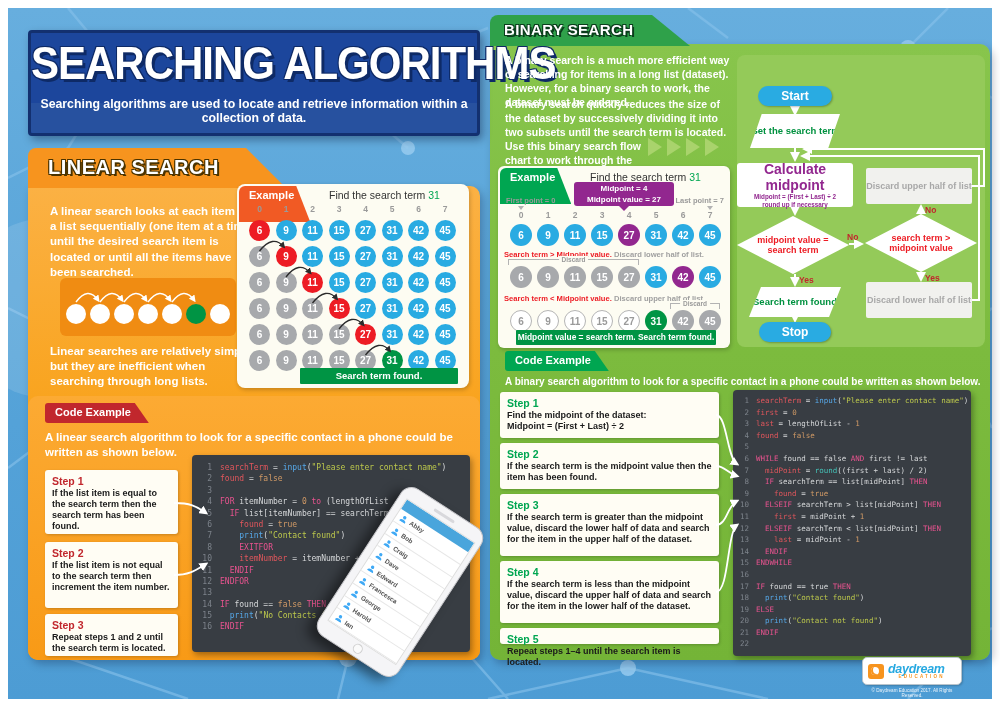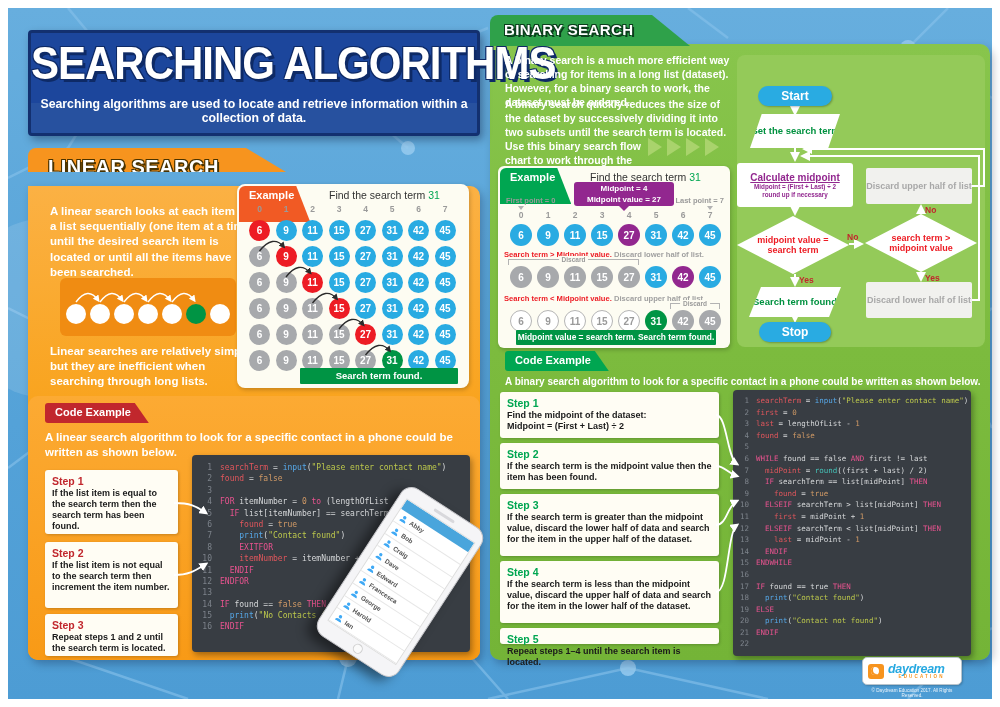--- a/index.html
+++ b/index.html
@@ -10,21 +10,21 @@
 
   
   .title-box { position:absolute; left:28px; top:30px; width:452px; height:106px; background:#1c469c; border:3px solid #13306f; border-radius:4px; box-shadow:3px 4px 8px rgba(0,0,30,.35); z-index:2; }
   .title-sub-strip { position:absolute; left:0; bottom:0; width:100%; height:30px; background:#27519f; border-radius:0 0 2px 2px; }
   .title-main { position:absolute; top:6px; width:100%; text-align:center; font-size:42px; font-weight:bold; letter-spacing:-1px; color:#fff; transform:scaleY(1.12); text-shadow:3px 3px 0 #0e2a66, -1px -1px 0 #0e2a66, 1px -1px 0 #0e2a66, -1px 1px 0 #0e2a66; white-space:nowrap; }
   .title-sub { position:absolute; bottom:8px; width:100%; text-align:center; font-size:12.3px; font-weight:bold; color:#fff; }
 
   
   .tab { position:absolute; z-index:2; }
   .tab-text { color:#fff; font-weight:bold; white-space:nowrap; }
-  #lin-tab { left:28px; top:148px; width:258px; height:24px; background:#f7941e; clip-path:polygon(0 0,218px 0,258px 100%,0 100%); border-radius:8px 0 0 0; }
+  #lin-tab { left:28px; top:148px; width:258px; height:40px; background:#f7941e; clip-path:polygon(0 0,218px 0,258px 100%,0 100%); border-radius:8px 0 0 0; }
   #lin-tab .tab-text { position:absolute; left:20px; top:8px; font-size:20px; letter-spacing:.5px; text-shadow:-1px -1px 0 #4a3300,1px -1px 0 #4a3300,-1px 1px 0 #4a3300,2px 2px 0 #4a3300; }
   #bin-tab { left:490px; top:15px; width:200px; height:31px; background:#2fa14a; clip-path:polygon(0 0,162px 0,200px 100%,0 100%); border-radius:8px 0 0 0; }
   #bin-tab .tab-text { position:absolute; left:14px; top:6px; font-size:15px; letter-spacing:.4px; text-shadow:-1px -1px 0 #0b3d1c,1px -1px 0 #0b3d1c,-1px 1px 0 #0b3d1c,2px 2px 0 #0b3d1c; }
 
   
   .lin-panel { position:absolute; left:28px; top:186px; width:452px; height:474px; background:linear-gradient(180deg,#fbb144 0%,#f9a41f 45%,#f89d15 100%); border-radius:0 10px 10px 10px; box-shadow:3px 4px 8px rgba(0,0,30,.25); z-index:1; }
   .lin-code-panel { position:absolute; left:28px; top:396px; width:452px; height:264px; background:linear-gradient(180deg,#fcaa33,#f89a16); border-radius:10px; z-index:1; }
   .bin-panel { position:absolute; left:490px; top:44px; width:500px; height:616px; background:linear-gradient(180deg,#88c54c 0%,#7cbb3e 50%,#74b437 100%); border-radius:0 10px 10px 10px; box-shadow:3px 4px 8px rgba(0,0,30,.25); z-index:1; }
 
   .white-par { position:absolute; color:#fff; font-weight:bold; z-index:3; line-height:1.32; }
@@ -100,21 +100,21 @@
 
   .steps-arrows { position:absolute; z-index:5; pointer-events:none; }
 
   
   #flow-box { position:absolute; left:737px; top:55px; width:248px; height:292px; background:#94ca59; border-radius:8px; z-index:3; }
   #flow-badge { position:absolute; right:0; top:0; width:118px; height:46px; background:#00923f; clip-path:polygon(14px 0,100% 0,100% 100%,28px 100%); border-radius:0 8px 0 0; color:#fff; font-size:11px; font-weight:bold; text-align:center; line-height:1.3; padding:7px 4px 0 22px; }
   .fc-node { position:absolute; display:flex; align-items:center; justify-content:center; text-align:center; }
   .fc-pill { background:#29abe2; color:#fff; font-weight:bold; font-size:12px; border-radius:10px; box-shadow:1px 1px 2px rgba(0,0,0,.25); }
   .fc-para { background:#fff; color:#00913f; font-weight:bold; font-size:9.5px; line-height:1.15; clip-path:polygon(13% 0,100% 0,87% 100%,0 100%); }
   .fc-rect { background:#fff; border-radius:3px; flex-direction:column; }
-  .fc-rect .t { color:#92278f; font-weight:bold; font-size:10px;text-decoration:underline; }
+  .fc-rect .t { color:#92278f; font-weight:bold; font-size:14px; }
   .fc-rect .s { color:#92278f; font-weight:bold; font-size:6.3px; line-height:1.25; }
   .fc-diamond { background:#fff; clip-path:polygon(50% 0,100% 50%,50% 100%,0 50%); color:#ed1c24; font-weight:bold; font-size:9px; line-height:1.15; padding:0 16px; }
   .fc-gray { background:#f1f1ee; border-radius:2px; color:#a8a8a8; font-weight:bold; font-size:9px; line-height:1.2; }
   .fc-label { position:absolute; color:#c1272d; font-weight:bold; font-size:8.5px; z-index:4; }
   #flow-lines { position:absolute; left:0; top:0; }
 
   
   .play-tris { position:absolute; left:648px; top:138px; display:flex; gap:5px; z-index:3; }
   .play-tris span { width:0; height:0; border-top:9px solid transparent; border-bottom:9px solid transparent; border-left:14px solid #a9d36c; }
 

